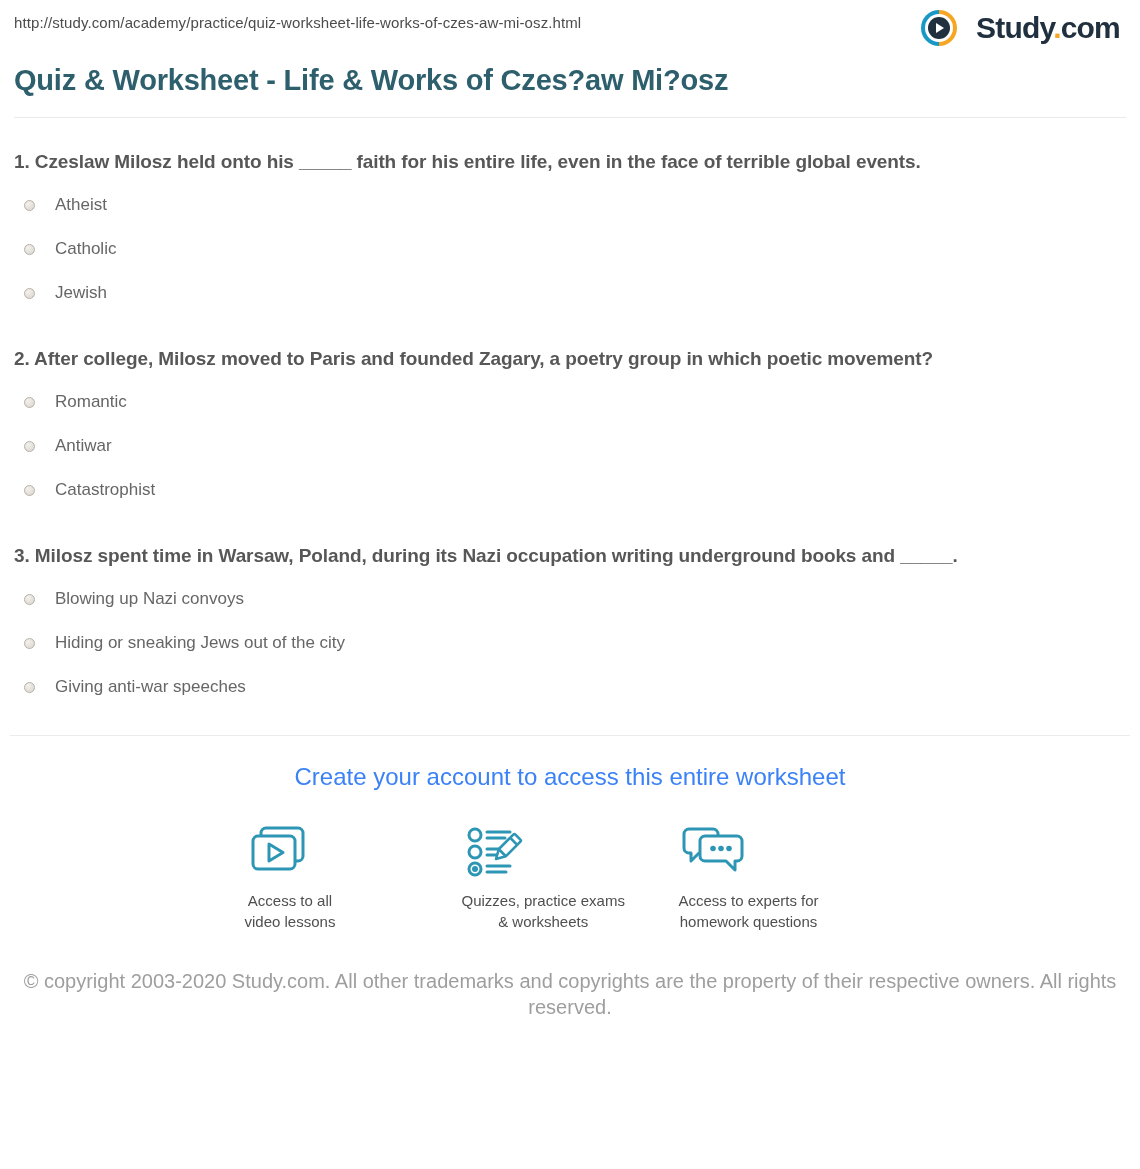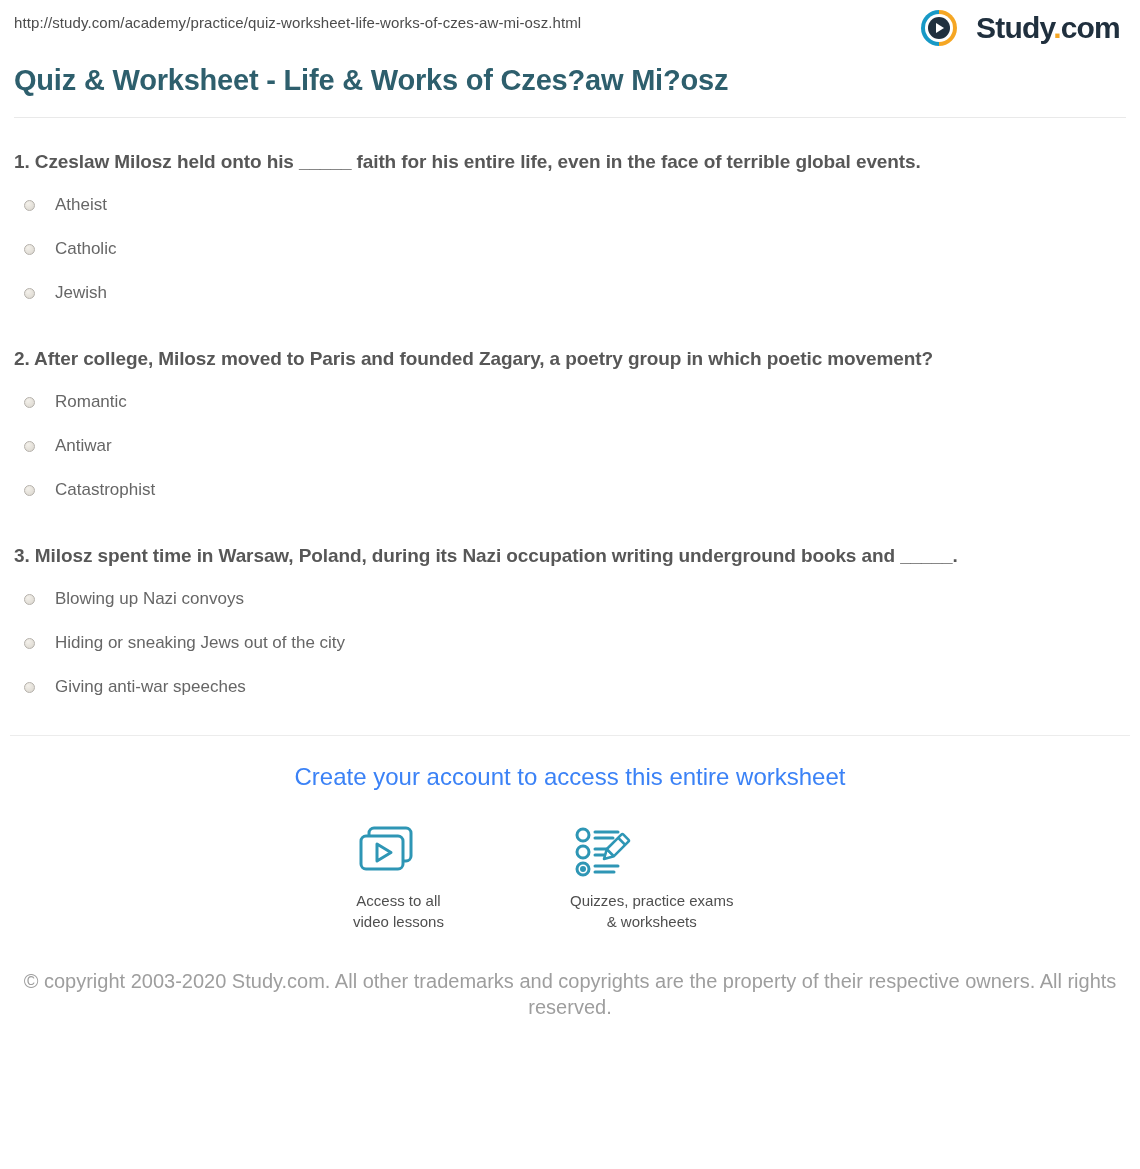--- a/index.html
+++ b/index.html
@@ -167,20 +167,35 @@
             <line x1="25" y1="-5" x2="25" y2="5" stroke="#2e96b5" stroke-width="2.6"></line>
           </g>
         </svg>
       </div>
       <div class="feature-label">
         <div>Quizzes, practice exams</div>
         <div>&amp; worksheets</div>
       </div>
     </div>
 
+    <div class="feature">
+      <div class="feature-icon-holder">
+        <svg width="70" height="54" viewBox="0 0 70 54" fill="none" xmlns="http://www.w3.org/2000/svg">
+          <path d="M10 4 H34 C36.8 4 39 6.2 39 9 V23 C39 25.8 36.8 28 34 28 H20 L12 36 V28 H10 C7.2 28 5 25.8 5 23 V9 C5 6.2 7.2 4 10 4 Z" stroke="#2e96b5" stroke-width="3" stroke-linejoin="round"></path>
+          <path d="M26 11 H58 C60.8 11 63 13.2 63 16 V31 C63 33.8 60.8 36 58 36 H56 V45 L47 36 H26 C23.2 36 21 33.8 21 31 V16 C21 13.2 23.2 11 26 11 Z" fill="#ffffff" stroke="#2e96b5" stroke-width="3" stroke-linejoin="round"></path>
+          <circle cx="34" cy="23.5" r="2.8" fill="#2e96b5"></circle>
+          <circle cx="42" cy="23.5" r="2.8" fill="#2e96b5"></circle>
+          <circle cx="50" cy="23.5" r="2.8" fill="#2e96b5"></circle>
+        </svg>
+      </div>
+      <div class="feature-label">
+        <div>Access to experts for</div>
+        <div>homework questions</div>
+      </div>
+    </div>
 
   </div>
 </div>
 
 <div class="footer">
   <div>© copyright 2003-2020 Study.com. All other trademarks and copyrights are the property of their respective owners. All rights</div>
   <div>reserved.</div>
 </div>
 
 </body></html>

